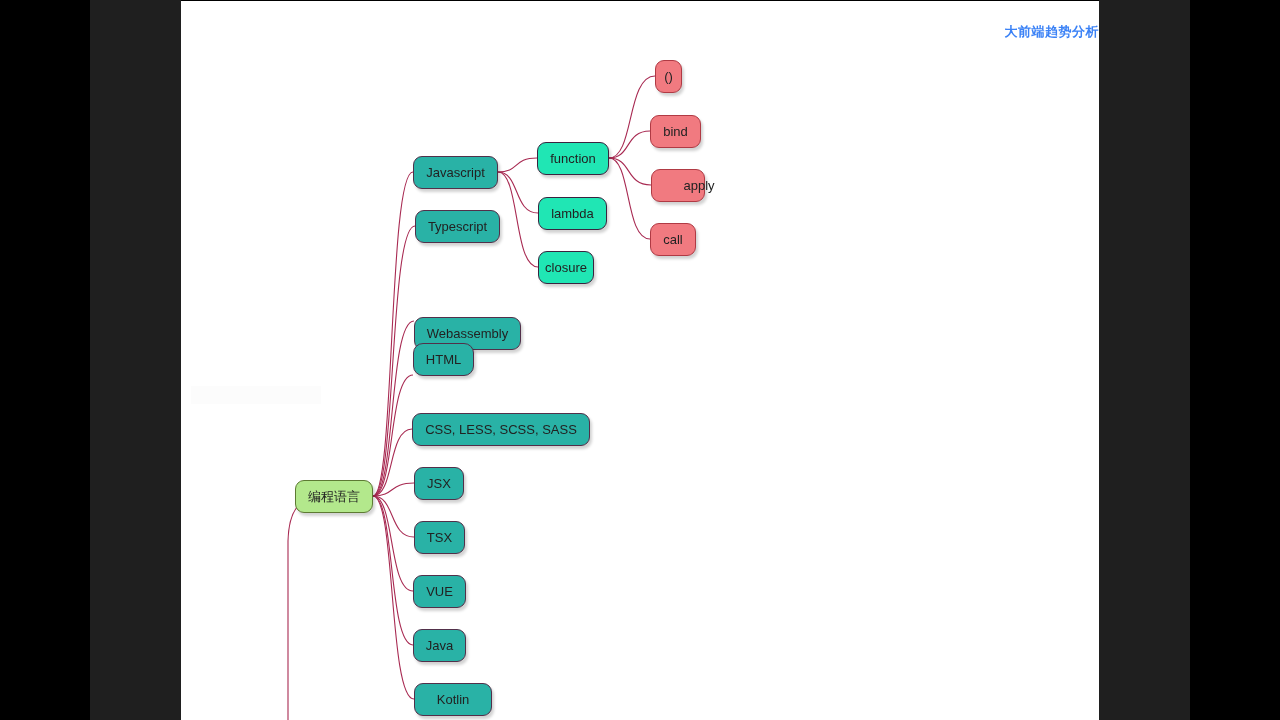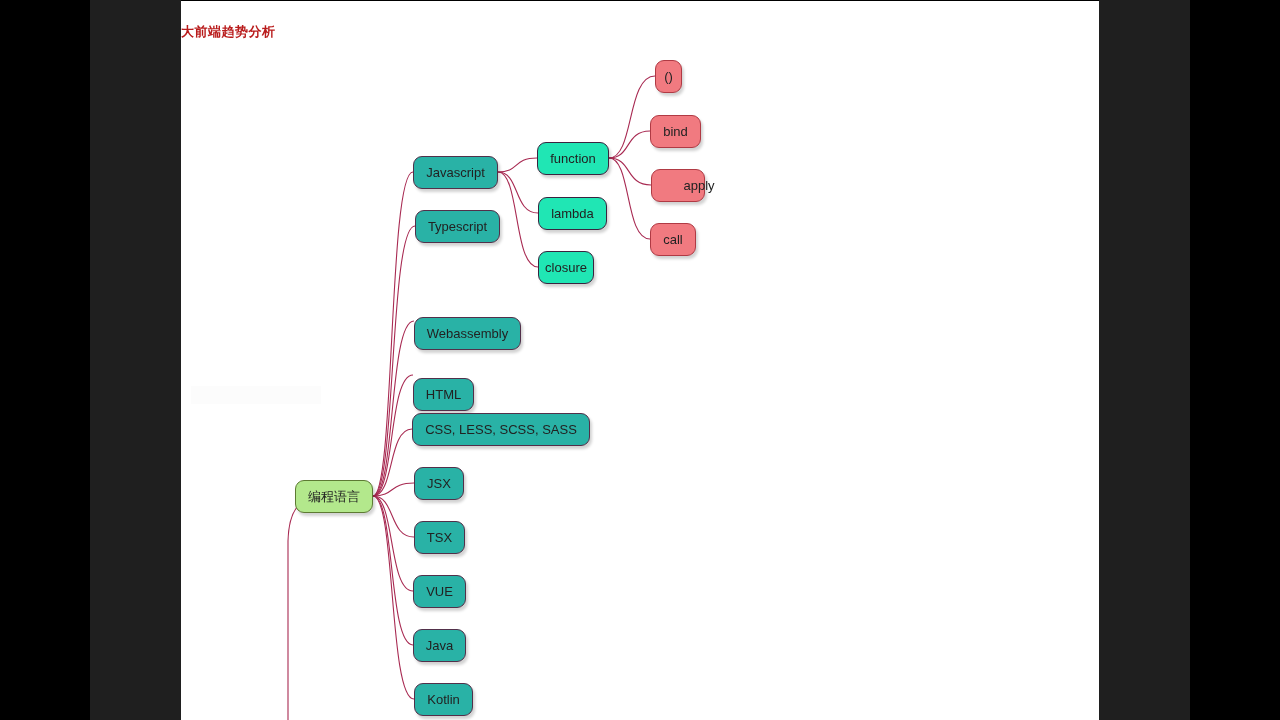--- a/index.html
+++ b/index.html
@@ -9,22 +9,22 @@
 
   
   .frame-left{position:absolute;left:90px;top:0;width:91px;height:720px;background:#1f1f1f;}
   .frame-right{position:absolute;left:1099px;top:0;width:91px;height:720px;background:#1f1f1f;}
   .bar-far-left{position:absolute;left:0;top:0;width:90px;height:720px;background:#000;}
   .bar-far-right{position:absolute;left:1190px;top:0;width:90px;height:720px;background:#000;}
 
   
   .page{position:absolute;left:181px;top:1px;width:918px;height:719px;background:#fff;overflow:hidden;}
 
-  .page-title{position:absolute;left:0;top:22px;width:918px;text-align:left;
-    font-size:13px;font-weight:bold;color:#b91c1c;letter-spacing:.5px;}
+  .page-title{position:absolute;left:0;top:22px;width:918px;text-align:right;
+    font-size:13px;font-weight:bold;color:#3b82f6;letter-spacing:.5px;}
 
   svg.edges{position:absolute;left:0;top:0;width:918px;height:719px;}
 
   .node{position:absolute;display:flex;align-items:center;justify-content:center;
     box-sizing:border-box;border-radius:9px;font-size:13px;color:#222;
     box-shadow:2px 3px 3px rgba(0,0,0,.18);white-space:nowrap;}
   .node.teal{background:#29b2a6;border:1.6px solid #52304a;text-align:right;}
   .node.spring{background:#20e6b4;border:1.6px solid #3a2440;}
   .node.red{background:#f17a80;border:1.6px solid #b03a44;}
   .node.green{background:#b3e88c;border:1.6px solid #5d7a33;}
@@ -77,39 +77,39 @@
         </div>
         <div class="node teal" style="left: 232px; top: 155px; width: 85px; height: 33px;">
           <span>Javascript</span>
         </div>
         <div class="node teal" style="left: 234px; top: 209px; width: 85px; height: 33px;">
           <span>Typescript</span>
         </div>
         <div class="node teal" style="left: 233px; top: 304px; width: 107px; height: 33px; margin-top: 12px;">
           <span>Webassembly</span>
         </div>
-        <div class="node teal" style="left: 232px; top: 377px; width: 61px; height: 33px;">
+        <div class="node teal" style="left: 232px; top: 342px; width: 61px; height: 33px; border-radius: 10px;">
           <span>HTML</span>
         </div>
         <div class="node teal" style="left: 231px; top: 412px; width: 178px; height: 33px;">
           <span>CSS, LESS, SCSS, SASS</span>
         </div>
         <div class="node teal" style="left: 233px; top: 466px; width: 50px; height: 33px;">
           <span>JSX</span>
         </div>
         <div class="node teal" style="left: 233px; top: 520px; width: 51px; height: 33px;">
           <span>TSX</span>
         </div>
         <div class="node teal" style="left: 232px; top: 574px; width: 53px; height: 33px;">
           <span>VUE</span>
         </div>
         <div class="node teal" style="left: 232px; top: 628px; width: 53px; height: 33px;">
           <span>Java</span>
         </div>
-        <div class="node teal" style="left: 233px; top: 682px; width: 59px; height: 33px;">
+        <div class="node teal" style="left: 233px; top: 682px; width: 78px; height: 33px;">
           <span>Kotlin</span>
         </div>
         <div class="node spring" style="left: 356px; top: 141px; width: 72px; height: 33px;">
           <span>function</span>
         </div>
         <div class="node spring" style="left: 357px; top: 196px; width: 69px; height: 33px;">
           <span>lambda</span>
         </div>
         <div class="node spring" style="left: 357px; top: 250px; width: 56px; height: 33px;">
           <span>closure</span>

